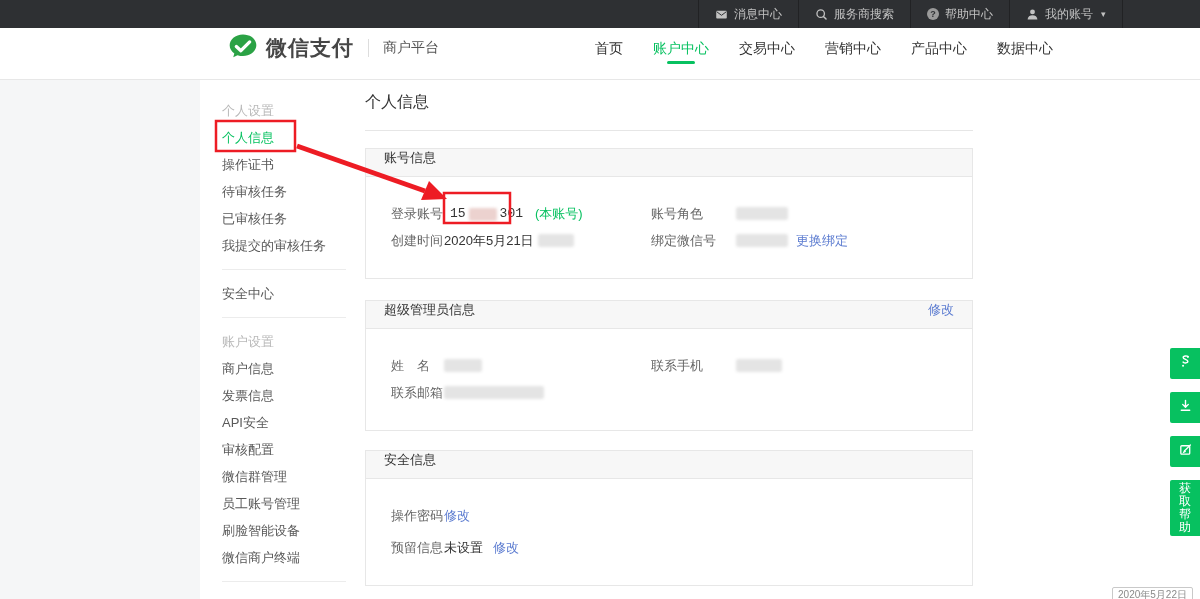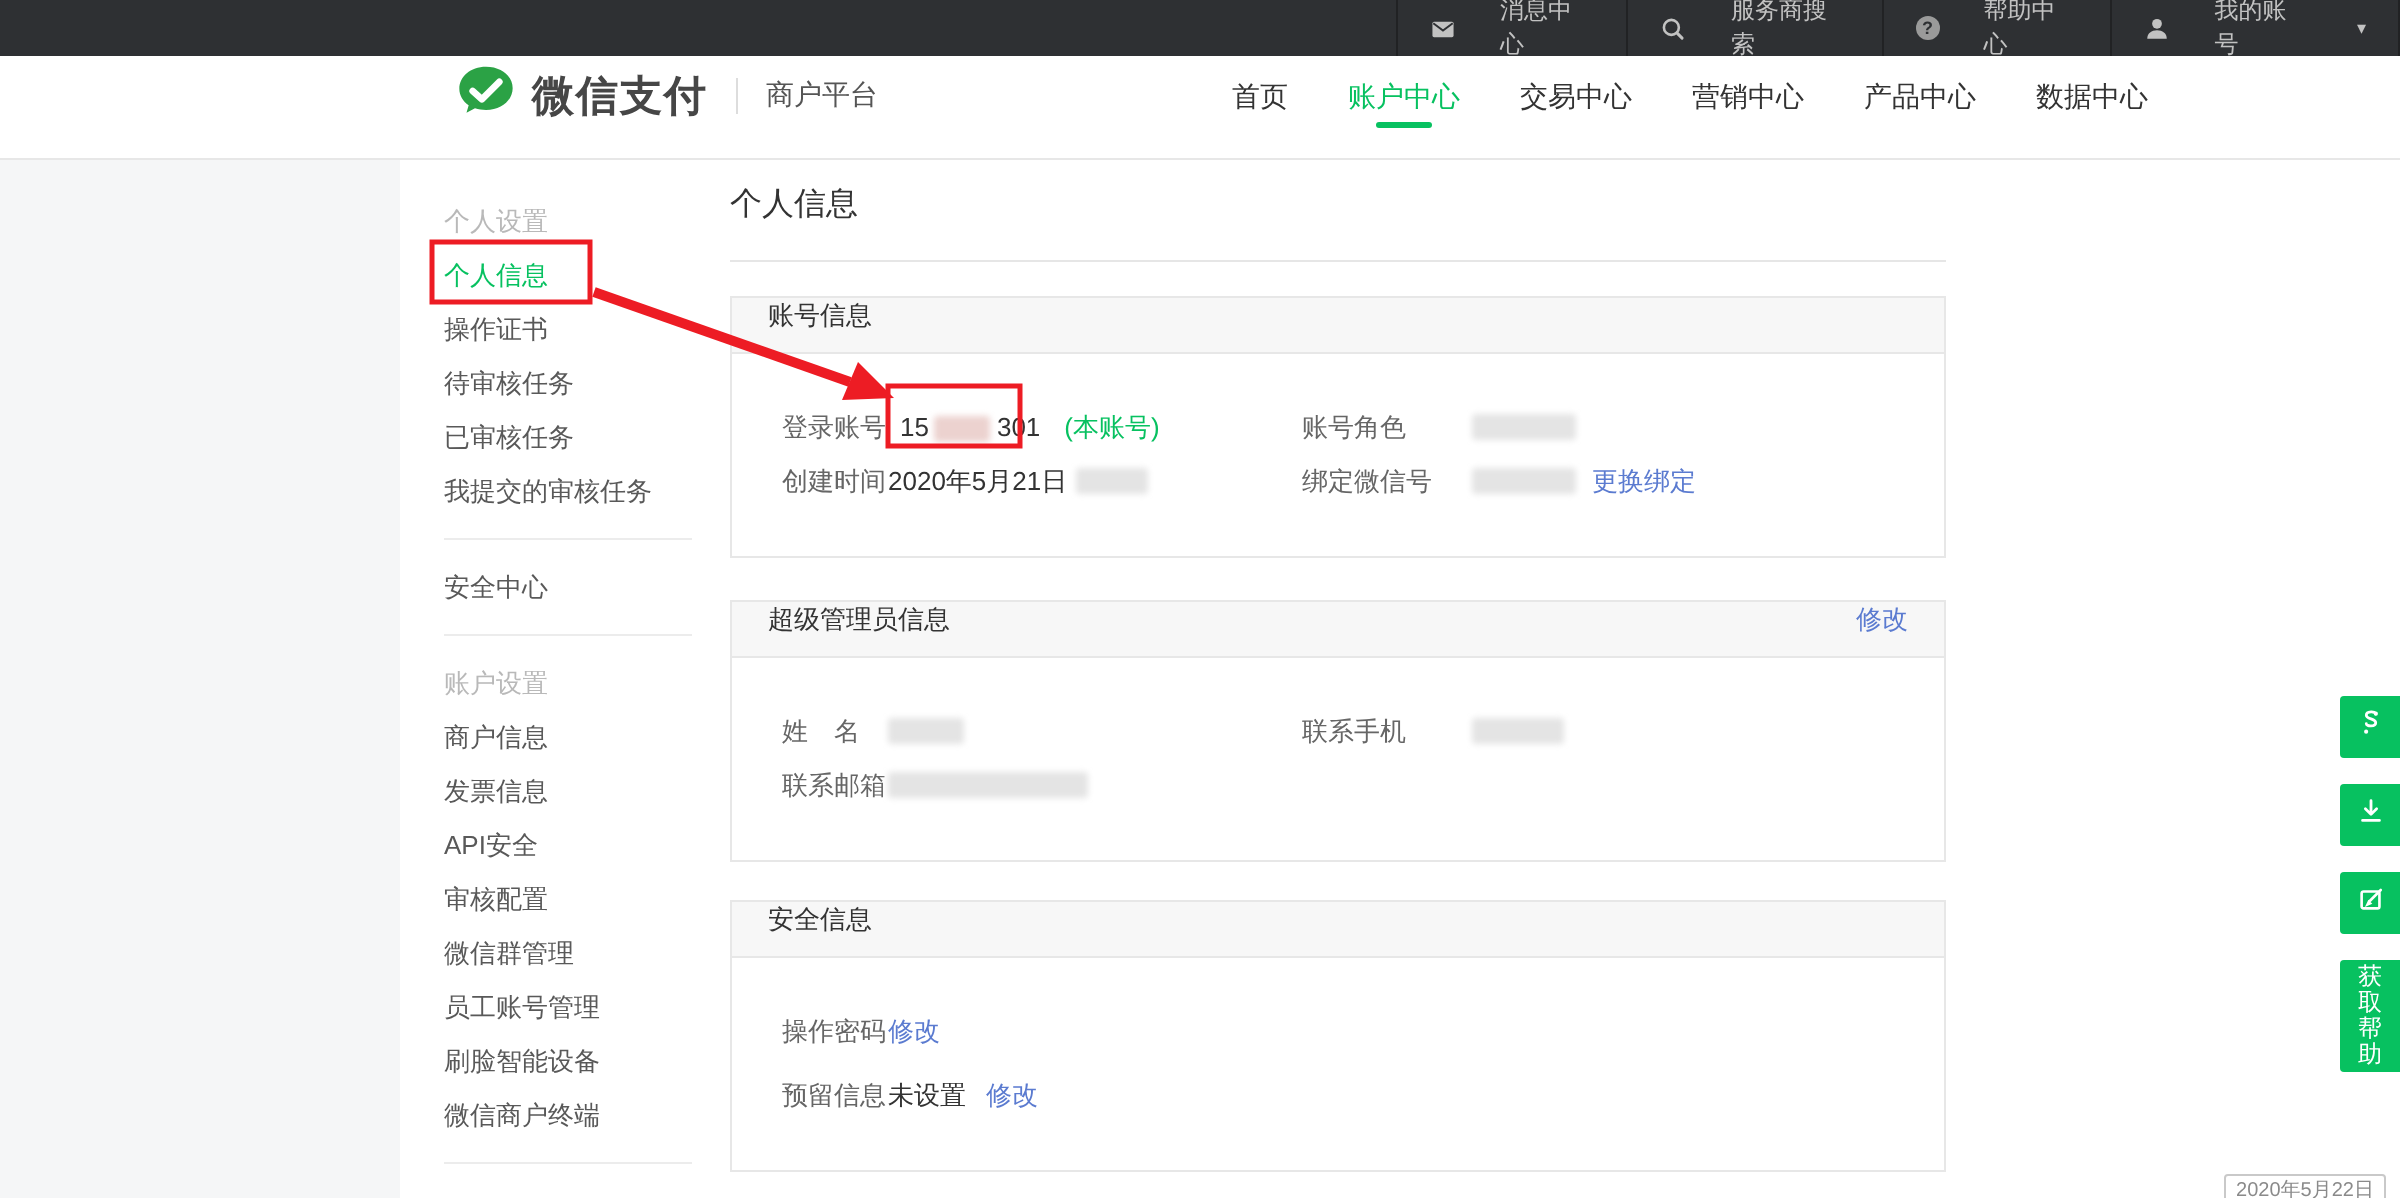--- a/index.html
+++ b/index.html
@@ -3,37 +3,37 @@
 <meta charset="utf-8">
 <style>
   * { margin:0; padding:0; box-sizing:border-box; }
   body { background:#fff; }
   .page { position:relative; width:1200px; height:599px; background:#fff; overflow:hidden;
           font-family:"Liberation Sans","DejaVu Sans",sans-serif; color:#333; }
 
   
   .topbar { position:absolute; left:0; top:0; right:0; height:28px; background:#2e3033; }
   .topbar-menu { position:absolute; left:698px; top:0; height:28px; display:flex; }
-  .topbar-item { display:flex; align-items:center; gap:22px; padding:0 16px; font-size:12px;
+  .topbar-item { display:flex; align-items:center; gap:6px; padding:0 16px; font-size:12px;
                  color:#c2c2c2; border-left:1px solid rgba(0,0,0,.28); cursor:pointer; }
   .topbar-item:last-child { border-right:1px solid rgba(0,0,0,.28); }
   .tb-ic { display:inline-flex; width:13px; height:13px; align-items:center; justify-content:center; }
   .ic-help { width:12px; height:12px; border-radius:50%; background:#9a9a9a; color:#2e3033;
              font-size:9px; font-weight:bold; display:flex; align-items:center; justify-content:center; }
   .ic-help::before { content:"?"; }
   .caret { font-size:9px; color:#c2c2c2; margin-left:2px; }
 
   
   .header { position:absolute; left:0; top:28px; right:0; height:52px; background:#fff;
             border-bottom:1px solid #e7e7e7; }
   .logo { position:absolute; left:228px; top:0; height:40px; display:flex; align-items:center;text-align:center; }
   .logo-name { font-size:21px; font-weight:bold; color:#464646; letter-spacing:1px; margin-left:8px; }
   .logo-sep { width:1px; height:18px; background:#ddd; margin:0 14px; }
   .logo-portal { font-size:14px; color:#555; }
-  .nav { position:absolute; left:601px; top:0; height:41px; display:flex; }
+  .nav { position:absolute; left:580px; top:0; height:41px; display:flex; }
   .nav-item { position:relative; display:flex; align-items:center; padding:0 15px; font-size:14px;
               color:#333; cursor:pointer; }
   .nav-item.active { color:#07c160; }
   .nav-item.active::after { content:""; position:absolute; left:50%; transform:translateX(-50%);
               bottom:5px; width:28px; height:3px; border-radius:2px; background:#07c160; }
 
   
   .gutter { position:absolute; left:0; top:80px; width:200px; bottom:0; background:#f5f6f7; }
   .sidebar { position:absolute; left:200px; top:80px; width:146px; bottom:0; background:#fff;
              padding-top:17px; font-size:13px; }
@@ -56,21 +56,21 @@
   .row { position:relative; display:flex; align-items:center; height:27px; margin-top:0; }
   .row:first-child { margin-top:5px; }
   .lbl { width:53px; margin-left:25px; color:#666; flex:none; }
   .rcol { position:absolute; left:285px; display:flex; align-items:center; }
   .rlbl { width:85px; color:#666; flex:none; }
   .val { color:#333; }
   .green { color:#07c160; }
   .link { color:#5b7bd0; cursor:pointer; }
   .blur { display:inline-block; height:13px; border-radius:2px; background:#e4e4e4; filter:blur(1.6px); }
   .blur.pink { background:#ecd2cf; }
-  .login-box-inner { display:flex; align-items:flex-end; gap:3px; padding:0 6px; }
+  .login-box-inner { display:flex; align-items:flex-end; gap:3px; padding:0 6px;font-family:Liberation Mono, monospace; }
 
   
   .floatbar { position:absolute; right:0; top:348px; width:30px; display:flex; flex-direction:column; gap:13px; }
   .fbtn { background:#07c160; height:31px; border-radius:2px 0 0 2px; display:flex; align-items:center;
           justify-content:center; color:#fff; cursor:pointer; }
   .fbtn-help { height:56px; }
   .fbtn-help .vtext { width:13px; font-size:12px; line-height:13px; word-break:break-all; text-align:center; }
 
   
   .date-tip { position:absolute; left:1112px; top:587px; width:81px; height:18px; background:#fff;

